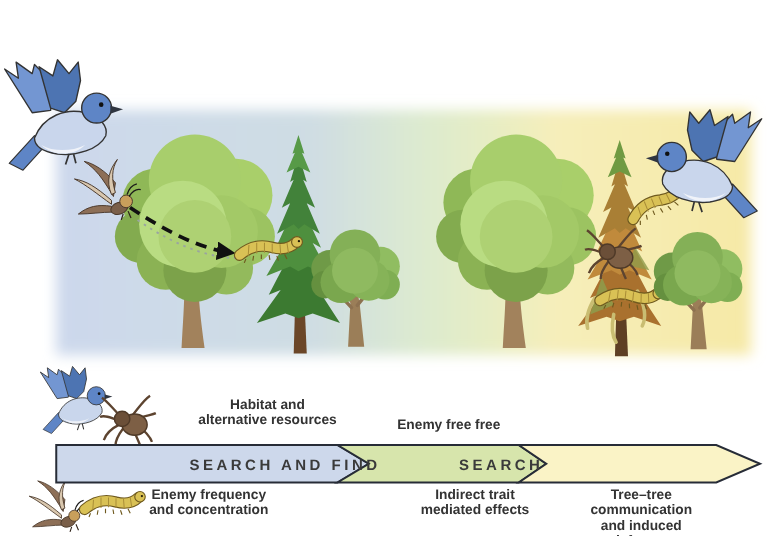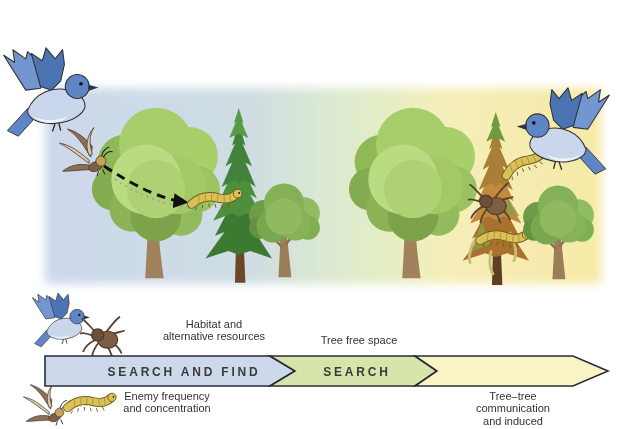--- a/index.html
+++ b/index.html
@@ -3,27 +3,27 @@
 <meta charset="utf-8">
 <style>
   html,body{margin:0;padding:0;background:#ffffff;}
   .canvas{
     position:relative;width:618px;height:429px;overflow:hidden;
     background:#ffffff;font-family:"Liberation Sans",sans-serif;
   }
   svg.scene{position:absolute;left:0;top:0;display:block;}
   .note{
     position:absolute;transform:translateX(-50%);
-    text-align:center;font-size:11px;font-weight:normal;line-height:1.12;
+    text-align:center;font-size:11px;font-weight:bold;line-height:1.12;
     color:#333333;white-space:pre-line;
   }
   .stage{
     position:absolute;transform:translate(-50%,-50%);
     font-size:12px;font-weight:bold;letter-spacing:2.8px;
-    color:#3a3a3a;white-space:nowrap;
+    color:#3a3a3a;white-space:nowrap;margin-left:44px;
   }
 </style>
 </head>
 <body>
 
 <div class="canvas">
 
   <svg class="scene" width="618" height="429" viewBox="0 0 618 429">
     <defs>
       <linearGradient id="bgGrad" x1="0" y1="0" x2="1" y2="0">
@@ -158,20 +158,22 @@
       <polygon points="270,356 415,356 437,371 415,386 270,386 295,371" fill="#d7e5ac"></polygon>
       <polygon points="415,356 573,356 608,371 573,386 415,386 437,371" fill="#faf3c6"></polygon>
     </g>
   </svg>
 
   <div class="stage" style="left:184px;top:372px">SEARCH AND FIND</div>
   <div class="stage" style="left:357px;top:372px">SEARCH</div>
 
   <div class="note" style="left:214px;top:318px">Habitat and
 alternative resources</div>
-  <div class="note" style="left:359px;top:334px">Tree free space</div>
+  <div class="note" style="left:359px;top:334px">Enemy free free</div>
 
   <div class="note" style="left:167px;top:390px">Enemy frequency
 and concentration</div>
+  <div class="note" style="left:380px;top:390px">Indirect trait
+mediated effects</div>
   <div class="note" style="left:513px;top:390px">Tree–tree communication
 and induced defenses</div>
 
 </div>
 
 </body></html>

